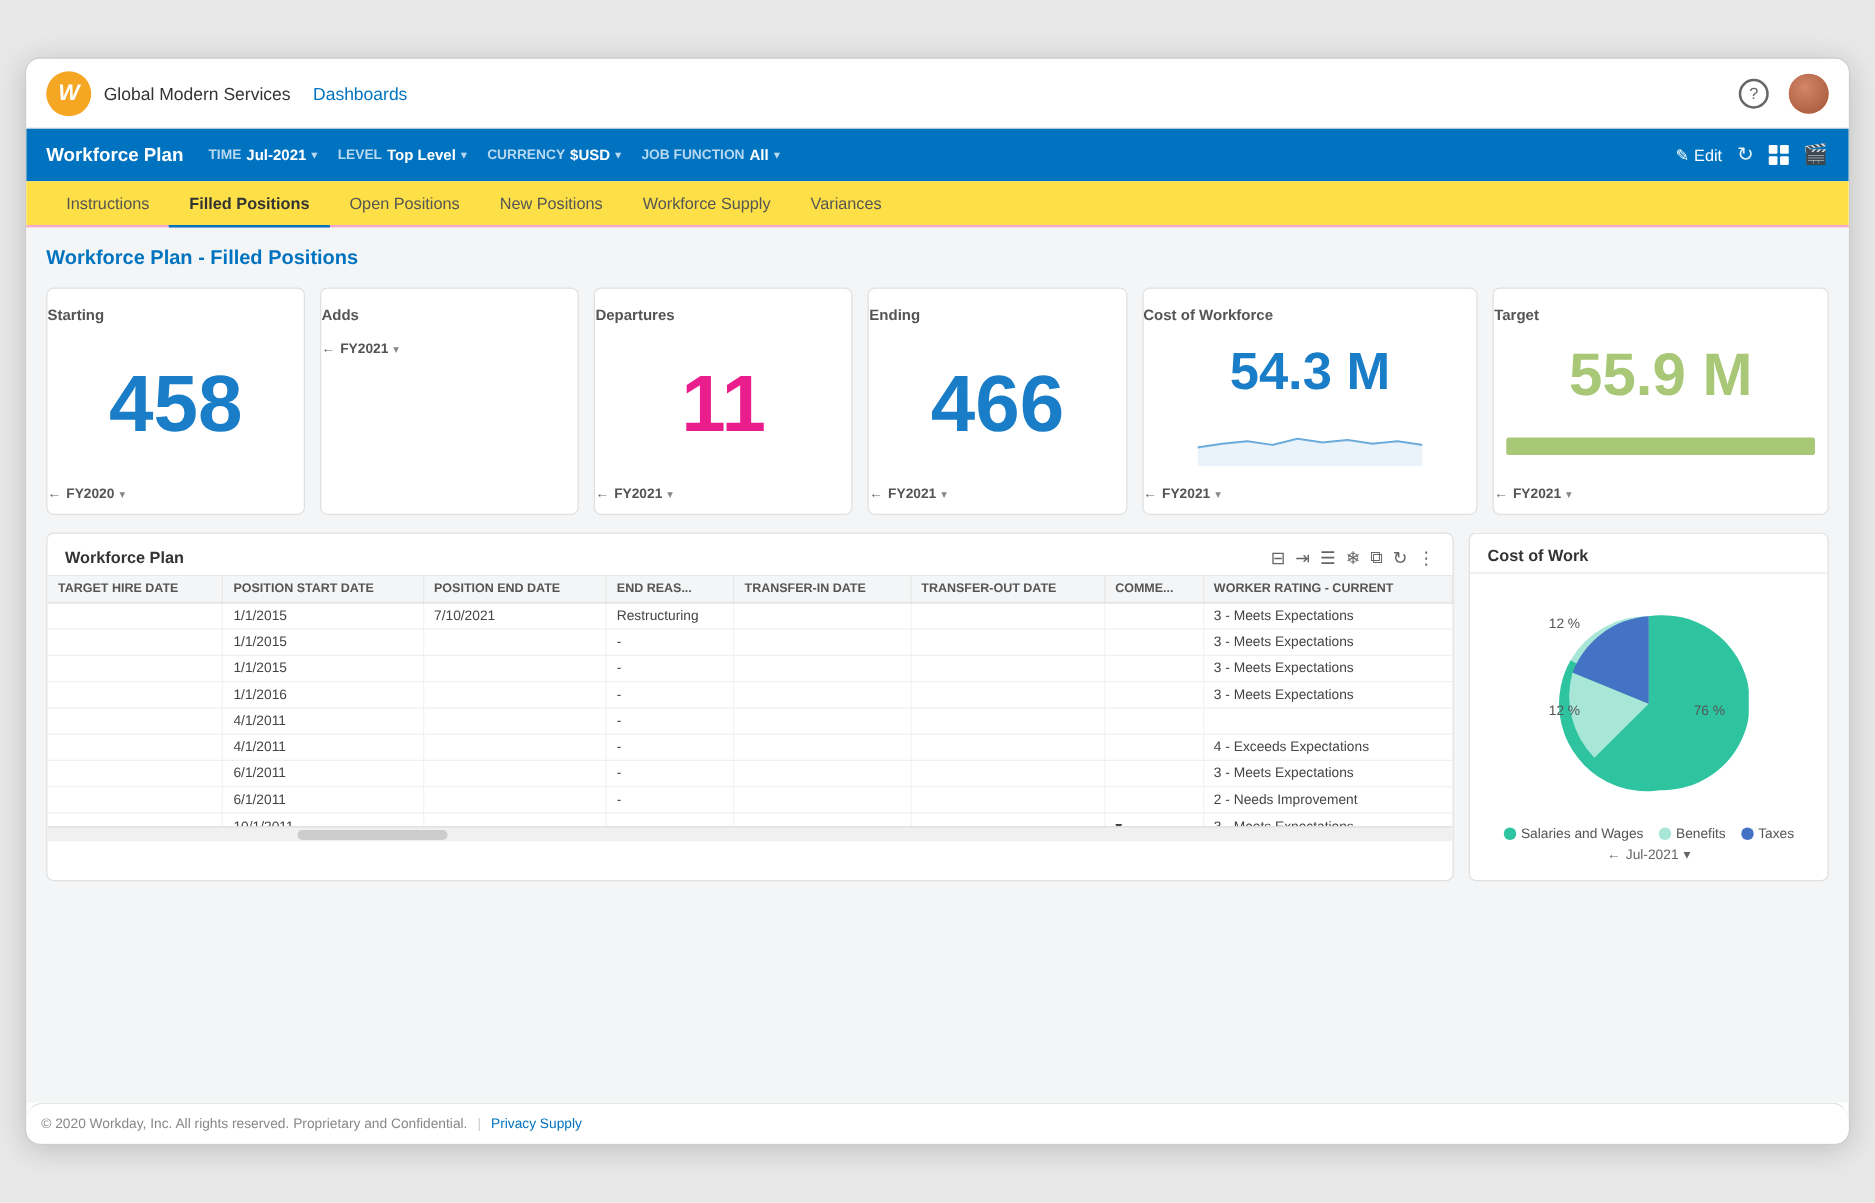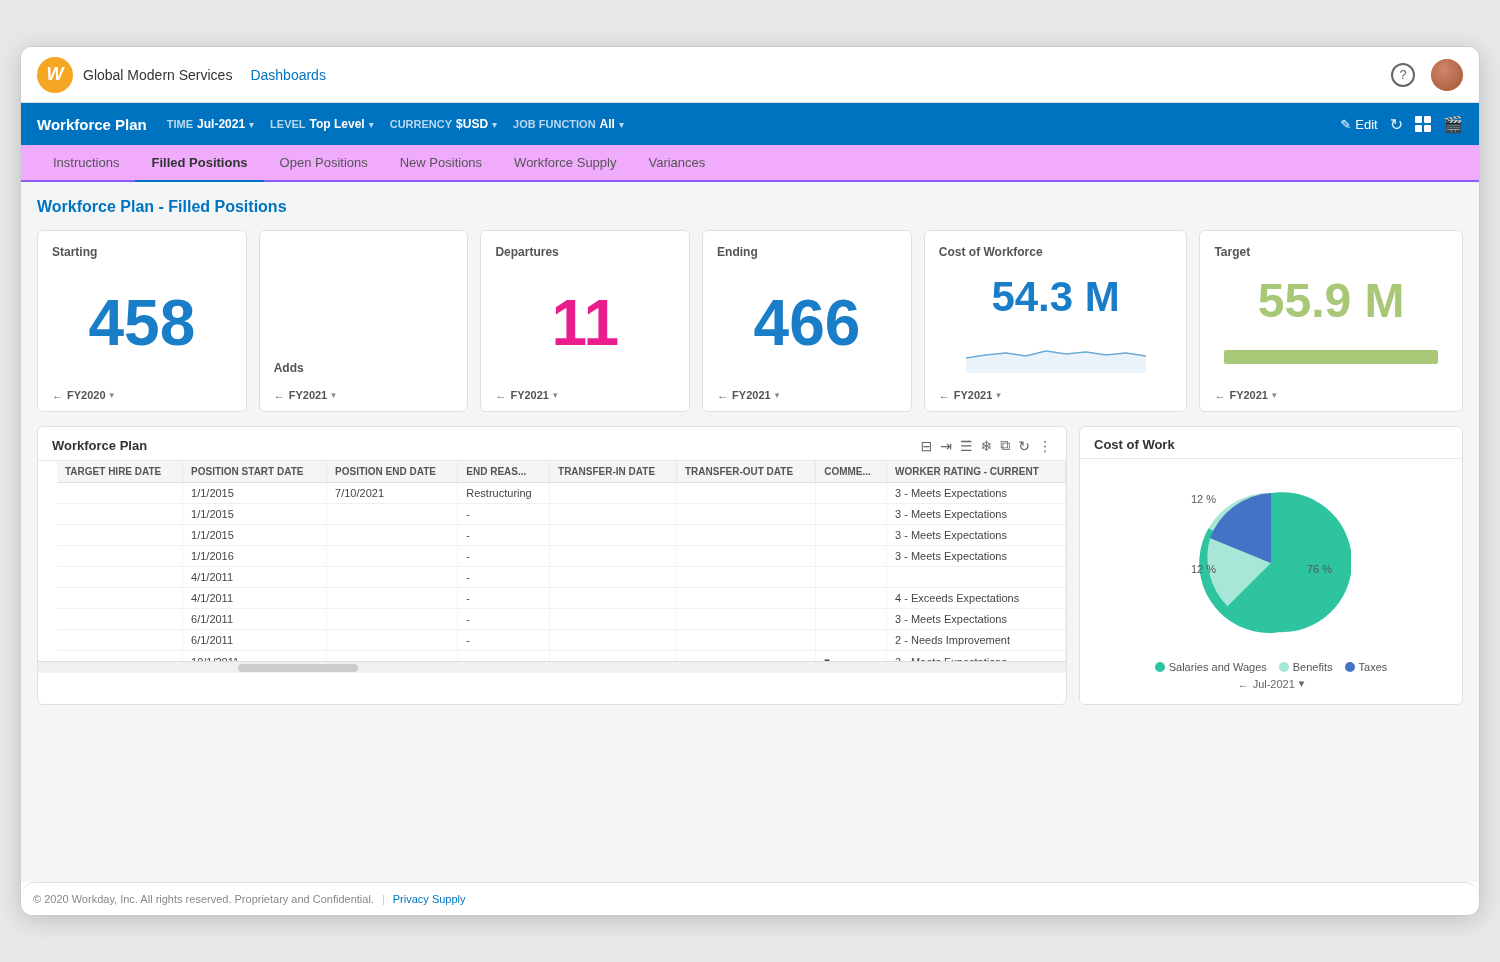--- a/index.html
+++ b/index.html
@@ -25,60 +25,60 @@
     .filter-label { color: #b8d8f0; font-size: 11px; font-weight: 600; text-transform: uppercase; }
     .filter-value { color: #fff; font-size: 12px; font-weight: 700; }
     .filter-arrow { color: #b8d8f0; font-size: 10px; }
     .blue-bar-right { margin-left: auto; display: flex; align-items: center; gap: 12px; }
     .edit-btn { display: flex; align-items: center; gap: 4px; color: #fff; font-size: 13px; cursor: pointer; }
     .icon-btn { color: #fff; font-size: 16px; cursor: pointer; opacity: 0.9; }
     .grid-icon { display: grid; grid-template-columns: 1fr 1fr; gap: 2px; width: 16px; height: 16px; }
     .grid-cell { background: #fff; border-radius: 1px; }
 
     
-    .tabs-bar { background: #f0abfc; display: flex; padding: 0 16px; border-bottom: 2px solid #8b5cf6; }
+    .tabs-bar { background: #fde047; display: flex; padding: 0 16px; border-bottom: 2px solid #f9a8d4; }
     .tab { padding: 10px 16px; font-size: 13px; color: #555; cursor: pointer; border-bottom: 2px solid transparent; margin-bottom: -2px; }
     .tab.active { color: #333; font-weight: 600; border-bottom: 2px solid #0073c0; }
 
     
     .main-content { background: #f4f5f6; padding: 16px; min-height: 700px; }
     .page-title { color: #0073c0; font-size: 16px; font-weight: 700; margin-bottom: 14px; }
 
     
     .kpi-row { display: flex; gap: 12px; margin-bottom: 14px; }
-    .kpi-card { background: #fff; border: 1px solid #e0e0e0; border-radius: 6px; flex: 1; padding: 14px 14px 10px; display: flex; flex-direction: column; min-height: 180px; justify-content: flex-end; }
+    .kpi-card { background: #fff; border: 1px solid #e0e0e0; border-radius: 6px; flex: 1; padding: 14px 0 10px; display: flex; flex-direction: column; min-height: 180px; }
     .kpi-card.wide { flex: 1.3; }
     .kpi-label { font-size: 12px; color: #555; font-weight: 600; margin-bottom: 6px; }
     .kpi-value { font-size: 64px; font-weight: 700; line-height: 1; margin: auto 0; text-align: center; flex: 1; display: flex; align-items: center; justify-content: center; }
     .kpi-value.blue { color: #1a7dc8; }
     .kpi-value.green { color: #00b050; }
     .kpi-value.pink { color: #e91e8c; }
     .kpi-footer { display: flex; align-items: center; gap: 4px; font-size: 11px; color: #666; margin-top: 8px; }
     .kpi-footer-year { color: #555; font-weight: 600; }
     .kpi-footer-chevron { font-size: 9px; color: #888; }
 
     
     .sparkline-area { flex: 1; display: flex; align-items: center; justify-content: center; padding: 8px 0; }
     .green-bar-area { flex: 1; display: flex; align-items: center; justify-content: center; padding: 8px 0; }
     .green-bar { height: 14px; background: #a8c878; border-radius: 2px; width: 100%; }
 
     
     .bottom-row { display: flex; gap: 12px; }
     .table-section { background: #fff; border: 1px solid #e0e0e0; border-radius: 6px; flex: 1; overflow: hidden; }
-    .pie-section { background: #fff; border: 1px solid #e0e0e0; border-radius: 6px; width: 384px; flex-shrink: 0; }
+    .pie-section { background: #fff; border: 1px solid #e0e0e0; border-radius: 6px; width: 288px; flex-shrink: 0; }
 
     .section-header { display: flex; align-items: center; justify-content: space-between; padding: 10px 14px 6px; border-bottom: 1px solid #e8e8e8; }
     .section-title { font-size: 13px; font-weight: 700; color: #333; }
     .table-toolbar { display: flex; align-items: center; gap: 8px; }
     .toolbar-icon { font-size: 14px; color: #666; cursor: pointer; }
 
     .data-table { width: 100%; font-size: 11px; border-collapse: collapse; }
     .data-table th { background: #f4f5f6; color: #555; font-weight: 600; padding: 5px 8px; border-bottom: 1px solid #e0e0e0; border-right: 1px solid #e8e8e8; text-align: left; white-space: nowrap; font-size: 10px; text-transform: uppercase; }
     .data-table td { padding: 4px 8px; border-bottom: 1px solid #f0f0f0; border-right: 1px solid #f4f4f4; color: #444; white-space: nowrap; }
-    .table-scroll { overflow-x: auto; max-height: 200px; overflow-y: auto; margin-left: 19px; }
+    .table-scroll { overflow-x: auto; max-height: 200px; overflow-y: auto; }
     .scrollbar-bottom { height: 12px; background: #f0f0f0; border-top: 1px solid #ddd; position: relative; }
     .scroll-thumb { height: 8px; background: #ccc; border-radius: 4px; width: 120px; position: absolute; left: 200px; top: 2px; }
 
     
     .pie-container { display: flex; flex-direction: column; align-items: center; padding: 14px; }
     .pie-chart-area { position: relative; width: 160px; height: 160px; margin: 10px auto; }
     .pie-labels { display: flex; gap: 12px; justify-content: center; margin-top: 8px; flex-wrap: wrap; }
     .pie-label { display: flex; align-items: center; gap: 4px; font-size: 11px; color: #555; }
     .pie-dot { width: 10px; height: 10px; border-radius: 50%; flex-shrink: 0; }
     .pie-percent-76 { position: absolute; right: 19px; top: 80px; font-size: 11px; color: #555; }

